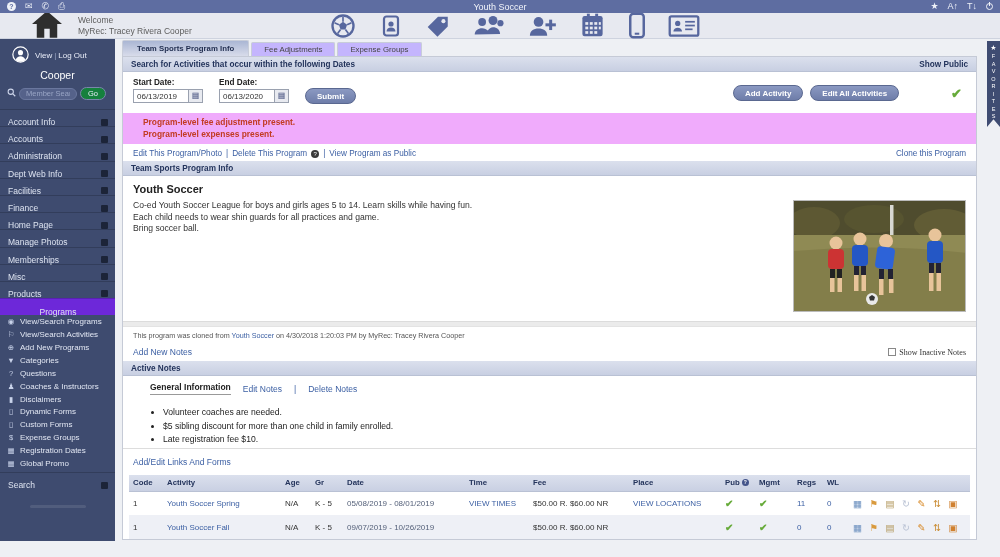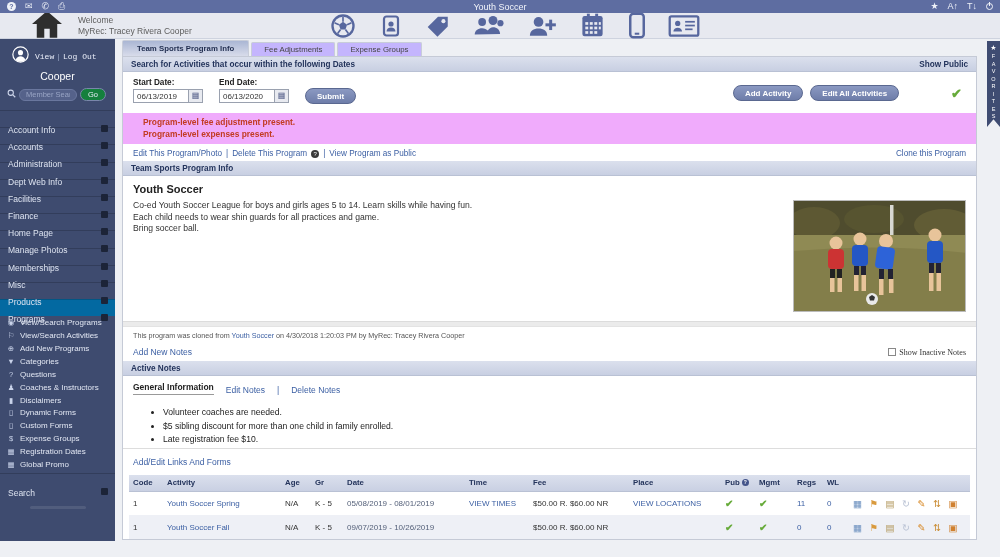--- a/index.html
+++ b/index.html
@@ -20,33 +20,33 @@
   .home { margin-left:30px; cursor:pointer; }
   .welcome { margin-left:14px; font-size:8.5px; color:#5d5d5d; line-height:10.5px; }
   .hdr-icons { margin-left:auto; margin-right:300px; display:flex; gap:22px; align-items:center; }
   .hdr-icons span { cursor:pointer; display:flex; }
 
   
   .shell { display:flex; height:502px; position:relative; }
 
   
   .sidebar { width:115px; flex-shrink:0; background:#3e4b6f; color:#dfe4f0; font-size:8.5px; }
-  .side-top { display:flex; align-items:center; padding:7px 10px 2px 12px; gap:6px;font-family:Liberation Mono, monospace; }
+  .side-top { display:flex; align-items:center; padding:7px 10px 2px 12px; gap:6px; }
   .vlo { font-size:8px; color:#e8ecf8; }
   .vlo b { font-weight:normal; cursor:pointer; }
   .vlo .sep { color:#9aa5c4; margin:0 2px; }
   .side-user { text-align:center; font-size:10.5px; color:#fff; margin:2px 0 6px; }
   .side-search { display:flex; align-items:center; padding:0 5px 9px 7px; gap:3px; }
   .mag { font-size:9px; color:#cdd5ea; }
   .s-inp { width:58px; height:12px; border-radius:7px; background:#55628a; border:1px solid #6a779e; color:#dfe6f6; font-size:7.5px; padding:0 6px; outline:none; }
   .s-inp::placeholder { color:#98a4c4; }
   .go-btn { border-radius:8px; background:#15803d; border:1px solid #8removed8; border:1px solid #7a86ab; color:#e8ecf8; font-size:7.5px; padding:1px 7px; cursor:pointer; }
-  .sn-item { height:17.2px; display:flex; align-items:flex-start; justify-content:space-between; padding:14px 7px 0 8px; border-top:1px solid rgba(0,0,0,.18); color:#dde3f0; cursor:pointer; }
+  .sn-item { height:17.2px; display:flex; align-items:center; justify-content:space-between; padding:8px 7px 0 8px; border-top:1px solid rgba(0,0,0,.18); color:#dde3f0; cursor:pointer; }
   .sn-item .sq { width:7px; height:7px; background:#1c2438; border-radius:1px; }
-  .sn-item.active { background:#0369a1; }
+  .sn-item.active { background:#6d28d9;flex-direction:column; }
   .sub-item { height:12.9px; display:flex; align-items:center; padding-left:6px; gap:4px; font-size:8px; color:#e2e7f3; cursor:pointer; }
   .sub-item .g { width:10px; text-align:center; font-size:7.5px; color:#c9d3ea; }
   .scroll-hint { margin:16px auto 0; width:56px; height:3px; background:rgba(255,255,255,.10); border-radius:2px; }
 
   
   .main { flex:1; background:#eef0f4; padding-top:2px; position:relative; overflow:hidden; }
   .tabs { display:flex; margin-left:7px; align-items:flex-end; gap:2px; height:15px; }
   .tab { background:#c4b5fd; border:1px solid #c8cdd9; border-bottom:none; font-size:7.8px; color:#444; padding:2px 12px; border-radius:2px 2px 0 0; cursor:pointer; }
   .tab.active { background:linear-gradient(#aab6d4,#d8dcEA); background:linear-gradient(#aab6d4,#d8dcea); font-weight:bold; color:#1f2c4e; padding:3px 14px; }
   .panel { margin:0 23px 0 7px; background:#fff; border:1px solid #c5cad6; height:484px; display:flex; flex-direction:column; overflow:hidden; }
@@ -79,21 +79,21 @@
   .photo { margin-left:auto; width:173px; height:112px; border:1px solid #bbb; overflow:hidden; }
 
   .divider { height:6px; background:#ebebeb; border-top:1px solid #dcdcdc; border-bottom:1px solid #e3e3e3; margin-top:3px; }
   .cloned { padding:4px 10px 2px; font-size:7.2px; color:#555; }
   .cloned .lnk { font-size:7.2px; }
 
   .notes-head { display:flex; padding:5px 10px 4px; align-items:center; font-size:8.5px; }
   .show-inactive { margin-left:auto; display:flex; align-items:center; font-size:8px; color:#333;font-family:Liberation Serif, serif; }
   .chk { width:8px; height:8px; border:1px solid #888; background:#fff; display:inline-block; margin-right:3px; cursor:pointer; }
 
-  .ntabs { display:flex; padding:6px 10px 5px; gap:12px; align-items:flex-end; font-size:8.5px; }
+  .ntabs { display:flex; padding:6px 27px 5px; gap:12px; align-items:center; font-size:8.5px; }
   .ntab-active { font-weight:bold; color:#222; border-bottom:1px solid #999; padding-bottom:2px; cursor:pointer; }
   .bullets { margin:7px 0 0 40px; }
   .bullets li { font-size:8.6px; color:#222; margin-bottom:3.5px; }
   .spacer { flex:1; }
   .alf { border-top:1px solid #ddd; padding:8px 10px 6px; font-size:8.5px; }
 
   table { width:calc(100% - 12px); margin:2px 6px 0; border-collapse:collapse; table-layout:fixed; font-size:8px; }
   thead tr { background:linear-gradient(#dbe0ed,#c8cfe2); }
   th { font-weight:bold; color:#24345c; text-align:left; padding:3.5px 4px; font-size:7.8px; border-bottom:1px solid #b9c1d4; }
   td { padding:0 4px; height:24px; color:#333; vertical-align:middle; }

